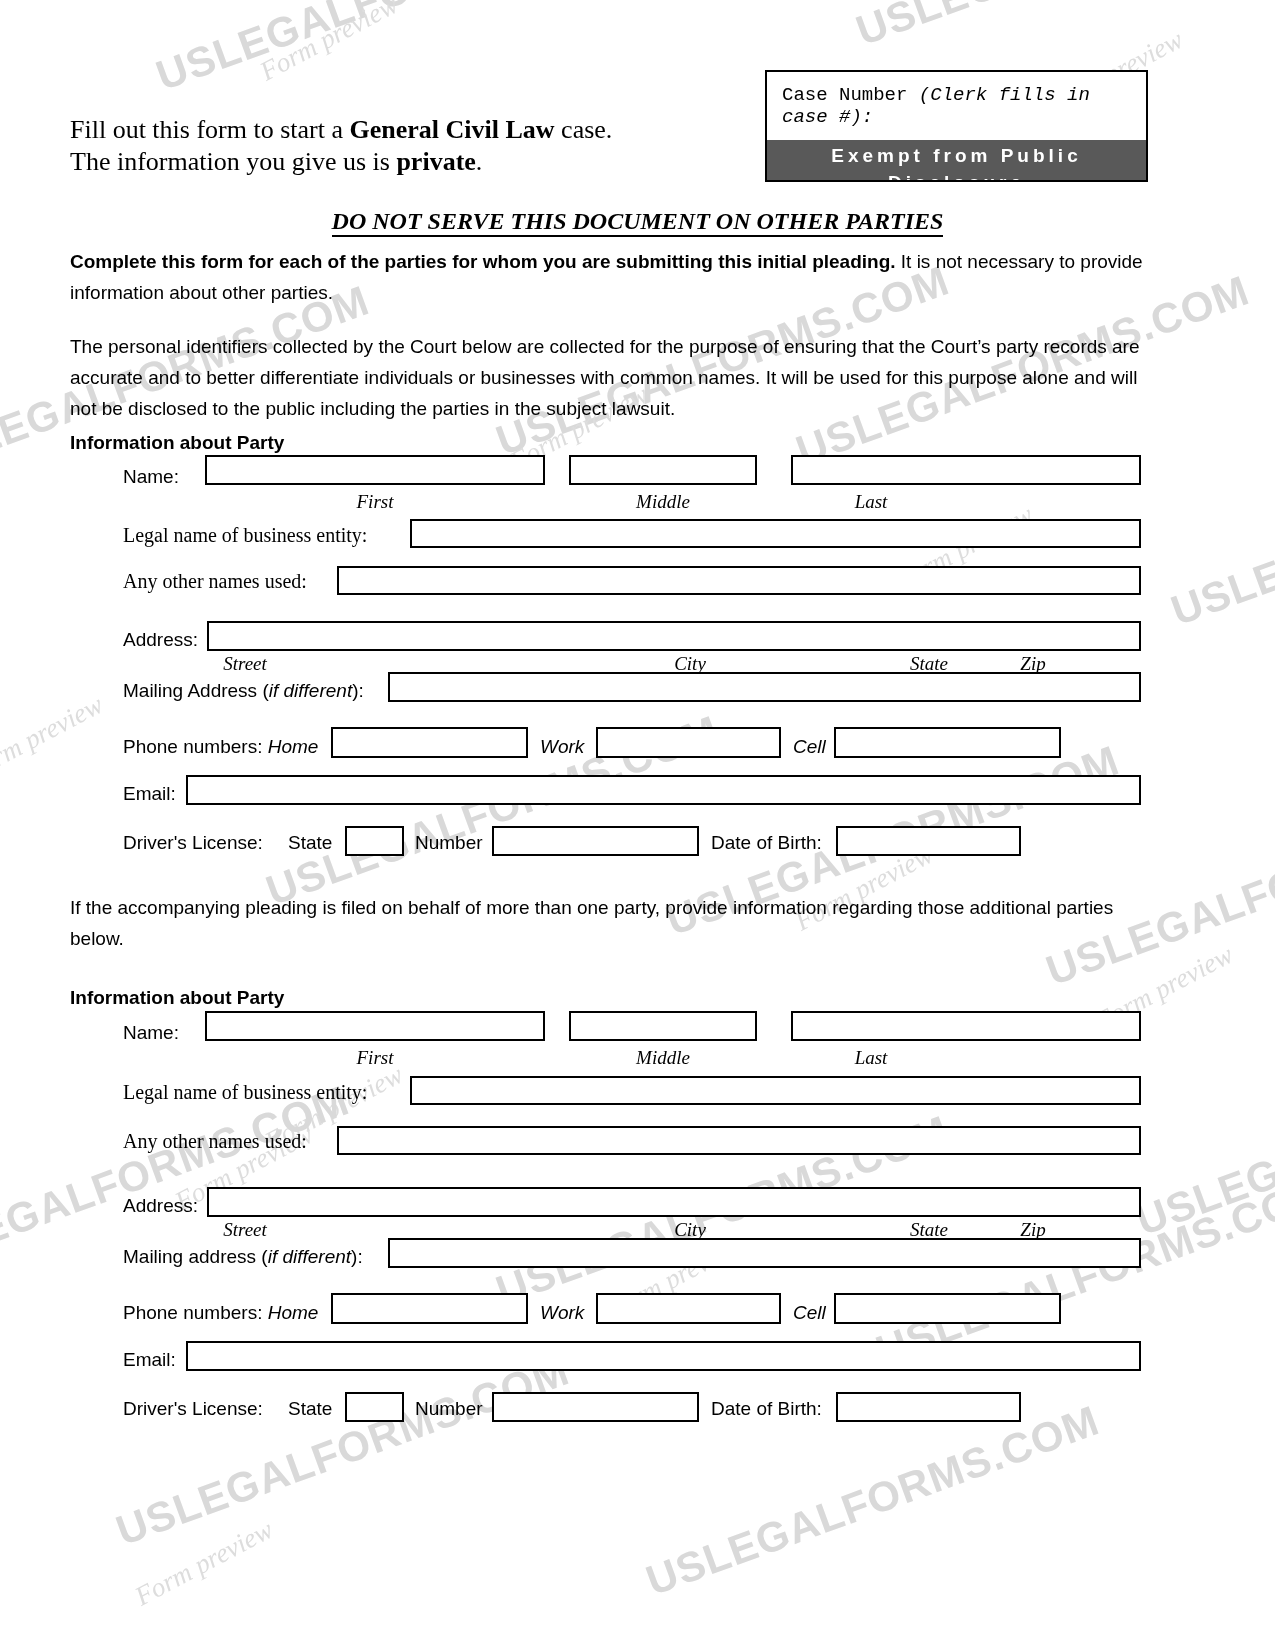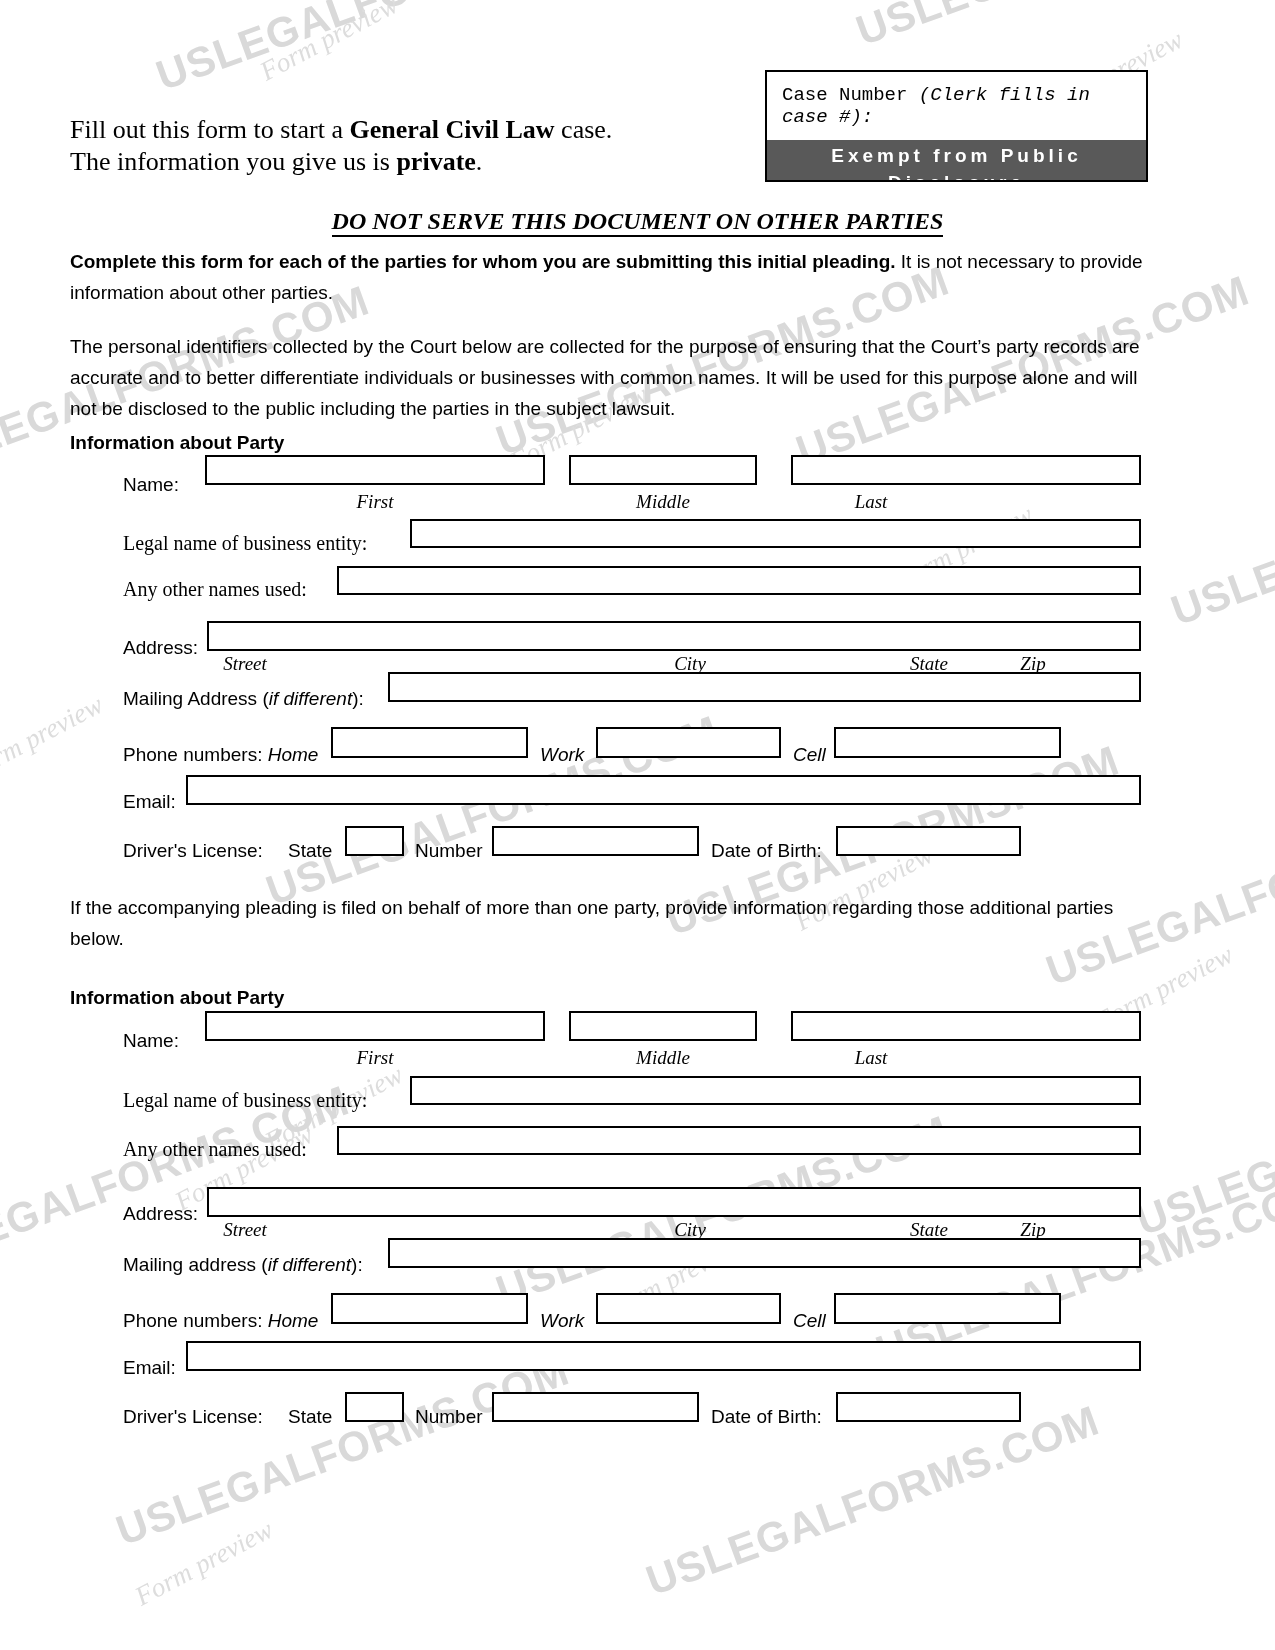--- a/index.html
+++ b/index.html
@@ -163,21 +163,20 @@
     position: absolute;
     border: 2px solid #000;
     box-sizing: border-box;
     background: #fff;
   }
   .flabel {
     position: absolute;
     font-size: 19px;
     white-space: nowrap;
     font-family: "Liberation Sans", sans-serif;
-    margin-top: 8px;
   }
   .flabel.serif-lbl {
     font-family: "Liberation Serif", serif;
     font-size: 20px;
   }
   .flabel i { font-style: italic; }
   .cap {
     position: absolute;
     font-family: "Liberation Serif", serif;
     font-style: italic;

